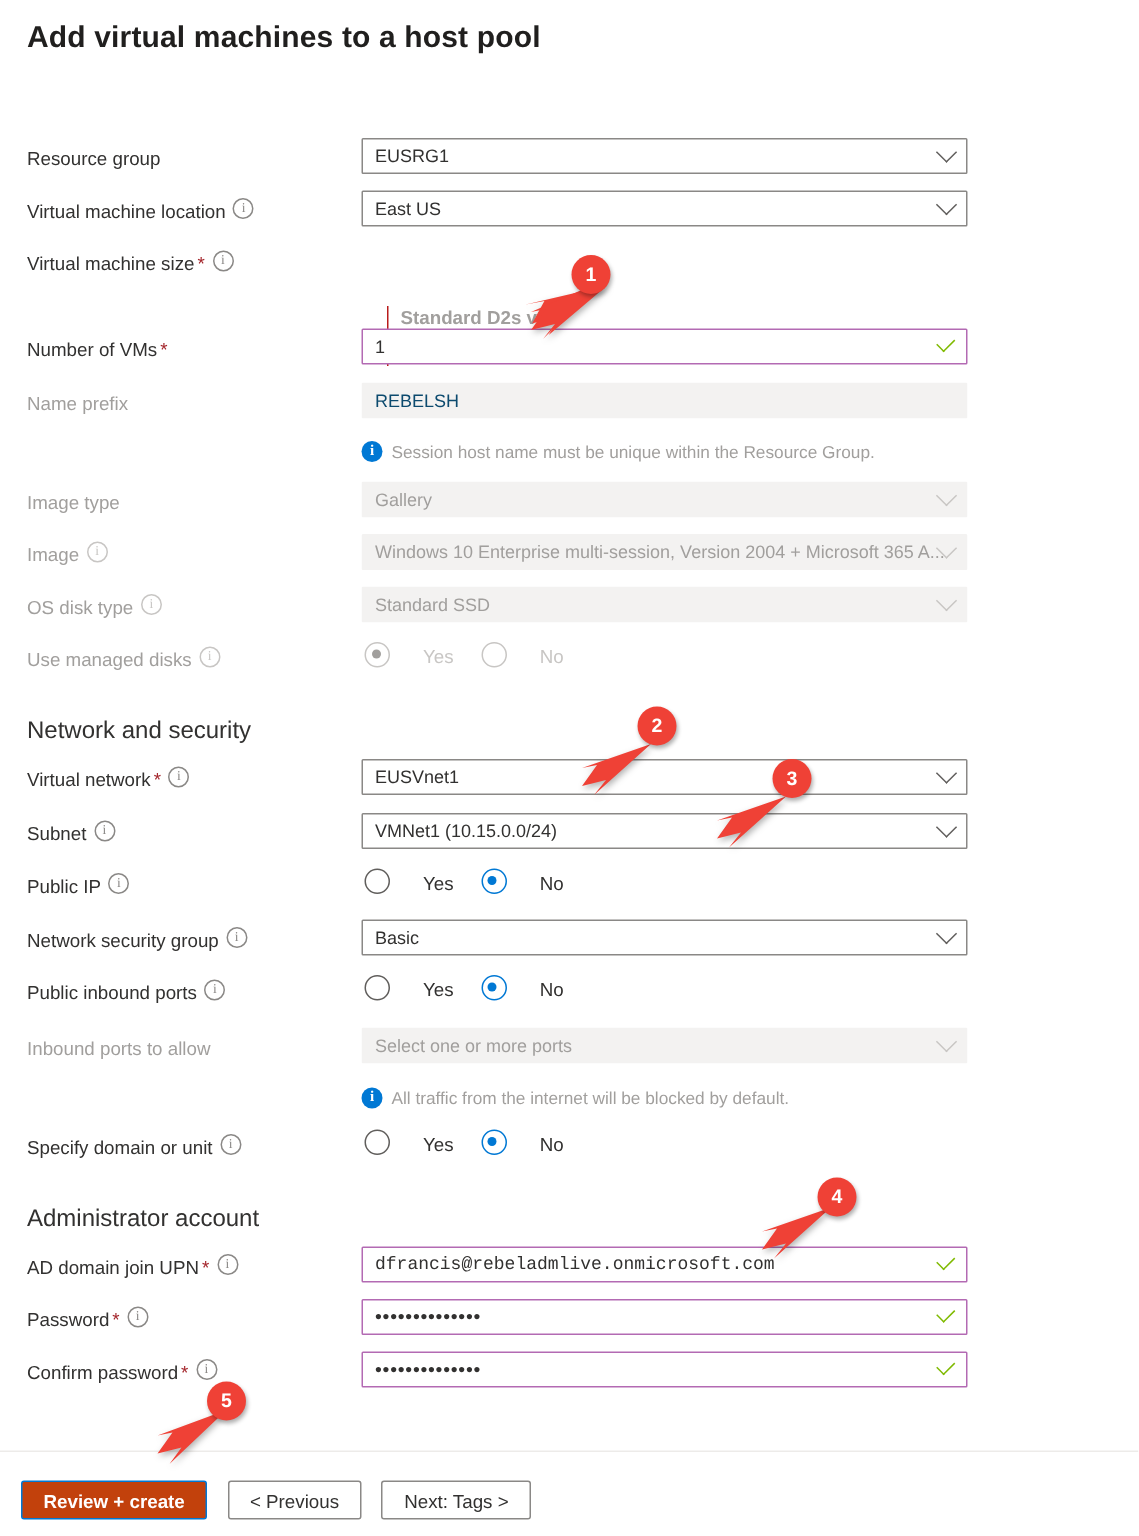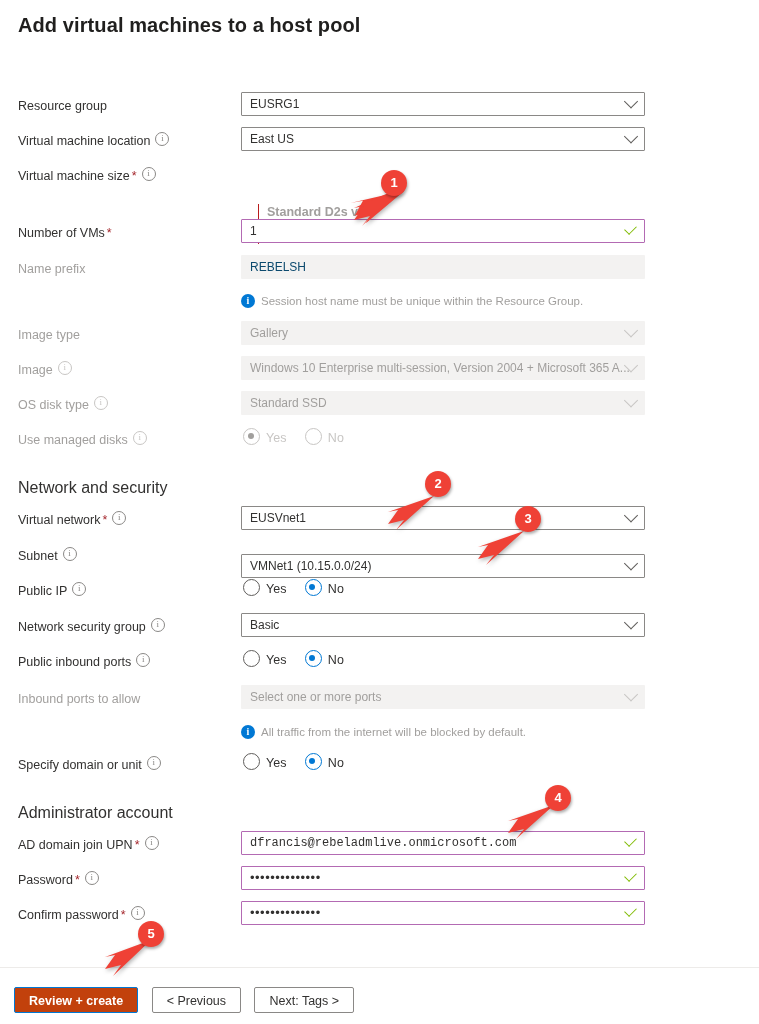--- a/index.html
+++ b/index.html
@@ -99,21 +99,21 @@
     border:1px solid #605e5c;background:#fff;vertical-align:-3px;position:relative;
   }
   .rc.on{border-color:#0078d4;border-width:1px;}
   .rc.on::after{
     content:"";position:absolute;left:3.5px;top:3.5px;width:6px;height:6px;
     border-radius:50%;background:#0078d4;
   }
   .rc.dim{border-color:#c8c6c4;}
   .rc.dim.on{border-color:#c8c6c4;}
   .rc.dim.on::after{background:#a19f9d;}
-  .rlabel{font-size:12.5px;color:#323130;margin-left:6px;}
+  .rlabel{font-size:12.5px;color:#323130;margin-left:22px;}
   .rlabel.dim{color:#c8c6c4;}
 
   
   .sect{
     position:absolute;left:18px;font-size:16px;font-weight:400;color:#323130;
     white-space:nowrap;
   }
 
   
   .hr{position:absolute;left:0;width:759px;height:1px;background:#edebe9;top:967px;}
@@ -266,21 +266,21 @@
         <span>EUSVnet1</span>
         <span class="chev"></span>
       </div>
     </div>
   </div>
 
   <div class="row" style="top:542px;">
     <div class="lbl">
       <span>Subnet</span><span class="infoi"></span>
     </div>
-    <div class="field" style="top:12px;">
+    <div class="field" style="top:0;">
       <div class="sel">
         <span>VMNet1 (10.15.0.0/24)</span>
         <span class="chev"></span>
       </div>
     </div>
   </div>
 
   <div class="row" style="top:577px;">
     <div class="lbl">
       <span>Public IP</span><span class="infoi"></span>

